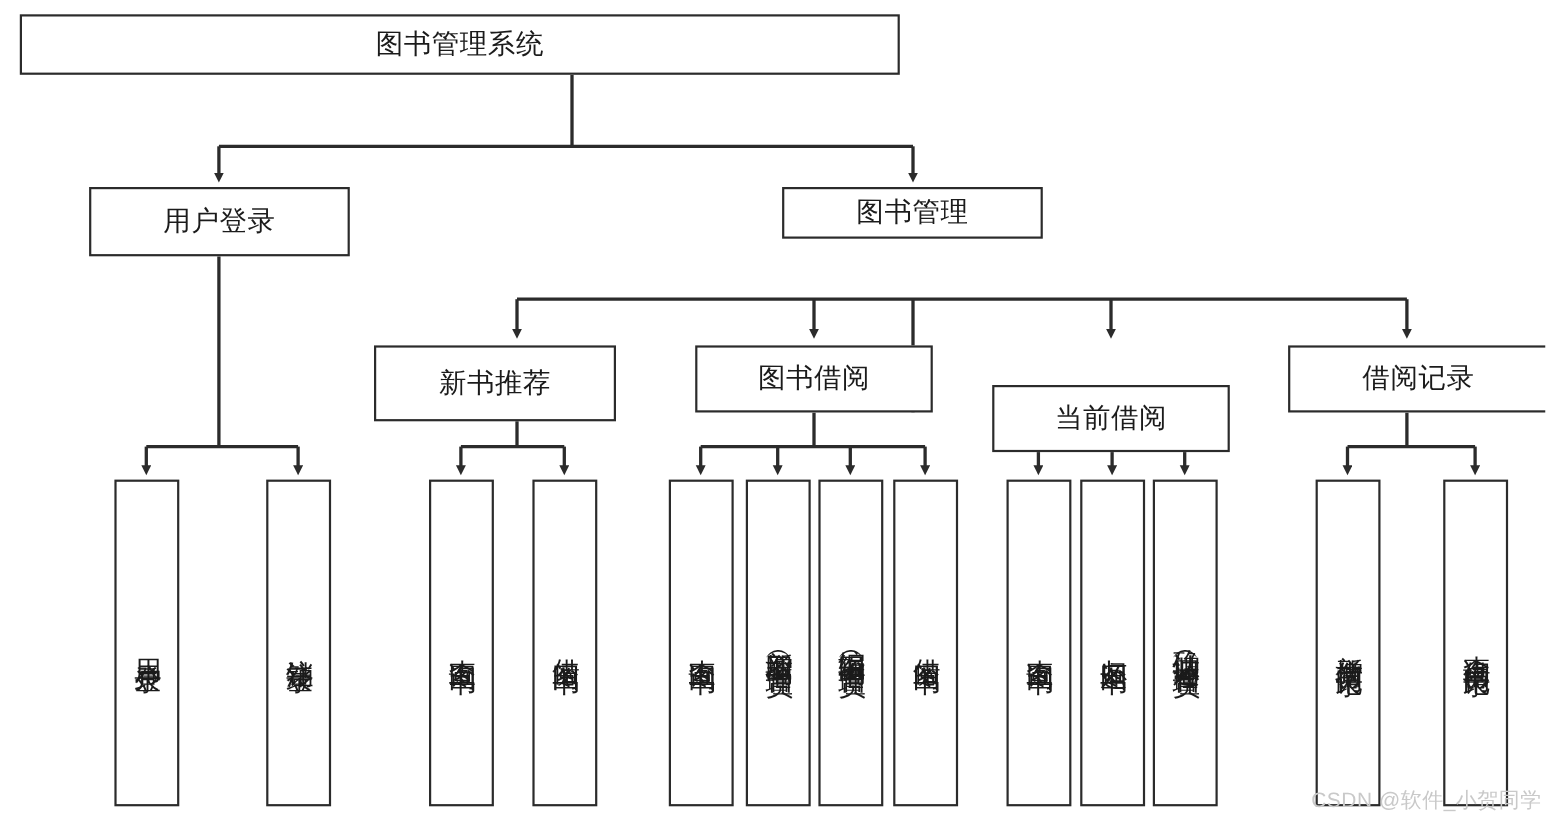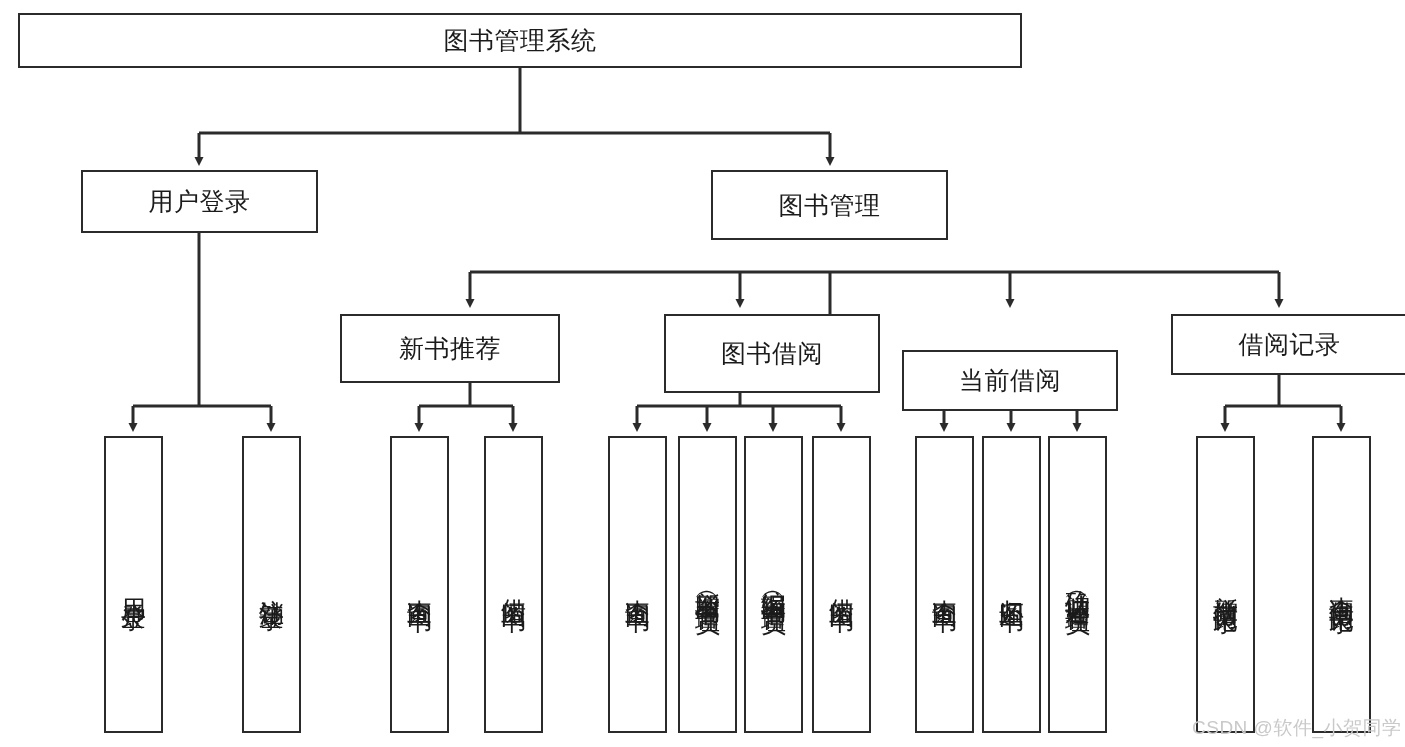--- a/index.html
+++ b/index.html
@@ -117,35 +117,35 @@
       <path d="M1011,406 L1011,424" marker-end="url(#arrow)"></path>
       <path d="M1077,406 L1077,424" marker-end="url(#arrow)"></path>
 
       <path d="M1279,375 L1279,406"></path>
       <path d="M1225,406 L1341,406"></path>
       <path d="M1225,406 L1225,424" marker-end="url(#arrow)"></path>
       <path d="M1341,406 L1341,424" marker-end="url(#arrow)"></path>
     </g>
   </svg>
 
-  <div class="node-box node-horizontal node-root" style="left:18px; top:13px; width:1004px; height:55px;">
+  <div class="node-box node-horizontal node-root" style="left:18px; top:13px; width:800px; height:55px;">
     <span class="node-label">图书管理系统</span>
   </div>
 
   <div class="node-box node-horizontal" style="left:81px; top:170px; width:237px; height:63px;">
     <span class="node-label">用户登录</span>
   </div>
-  <div class="node-box node-horizontal" style="left:711px; top:170px; width:237px; height:70px;">
+  <div class="node-box node-horizontal" style="left:711px; top:170px; width:237px; height:47px;">
     <span class="node-label">图书管理</span>
   </div>
 
   <div class="node-box node-horizontal" style="left:340px; top:314px; width:220px; height:69px;">
     <span class="node-label">新书推荐</span>
   </div>
-  <div class="node-box node-horizontal" style="left:664px; top:314px; width:216px; height:79px;">
+  <div class="node-box node-horizontal" style="left:632px; top:314px; width:216px; height:61px;">
     <span class="node-label">图书借阅</span>
   </div>
   <div class="node-box node-horizontal" style="left:902px; top:314px; width:216px; height:61px;margin-top:36px;">
     <span class="node-label">当前借阅</span>
   </div>
   <div class="node-box node-horizontal" style="left:1171px; top:314px; width:237px; height:61px;">
     <span class="node-label">借阅记录</span>
   </div>
 
   <div class="node-box node-vertical" style="left:104px; top:436px; width:59px; height:297px;">

